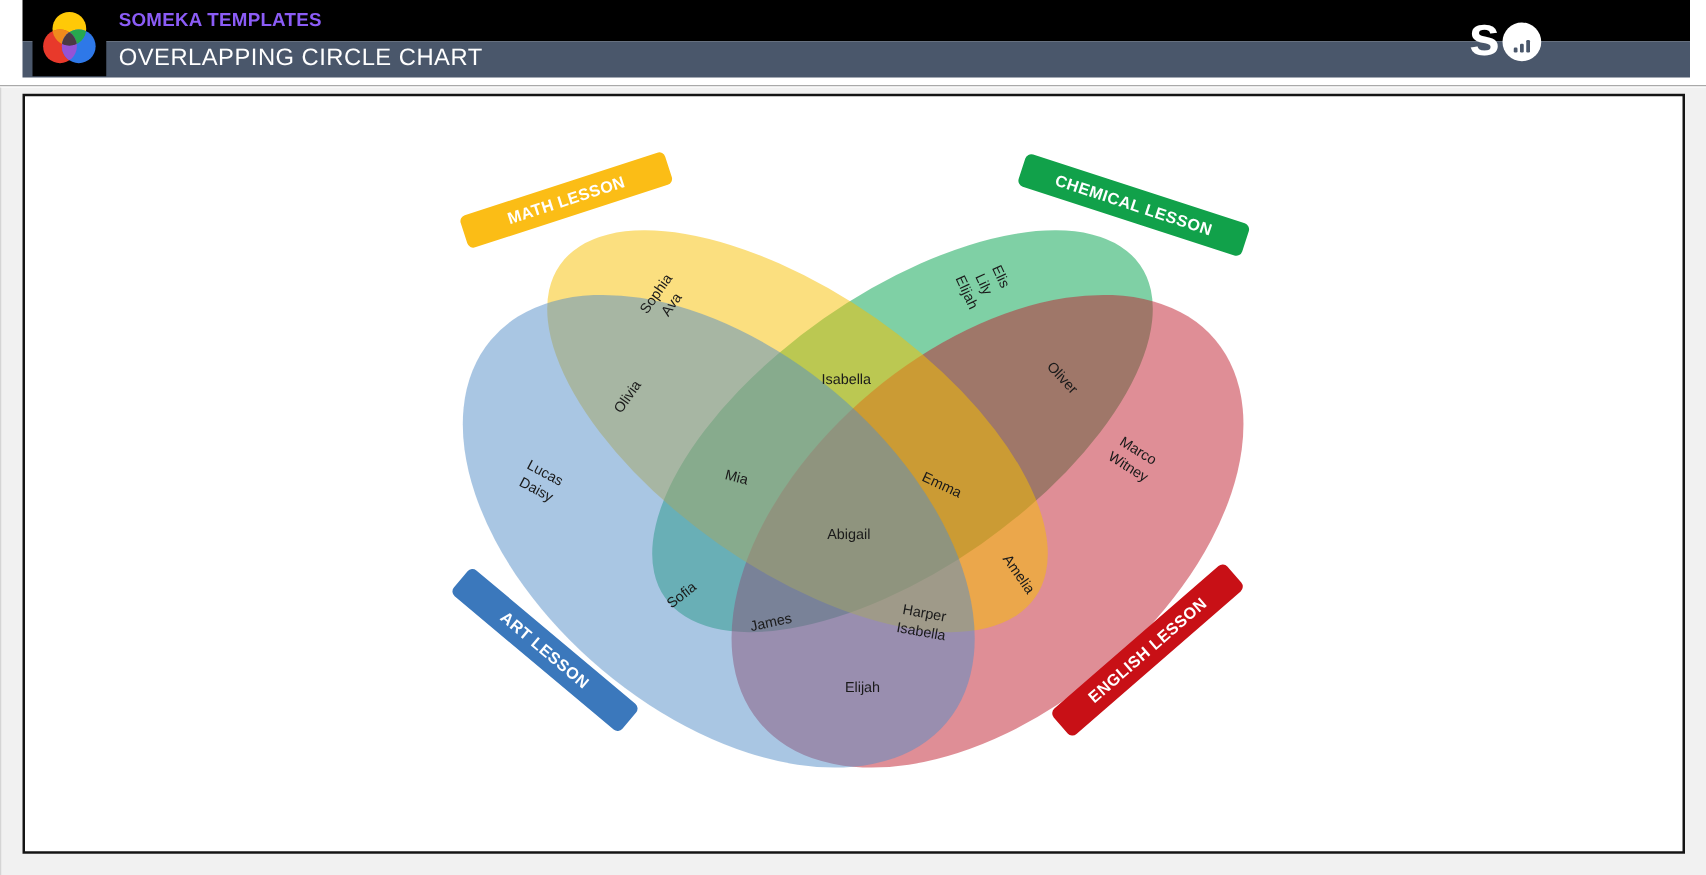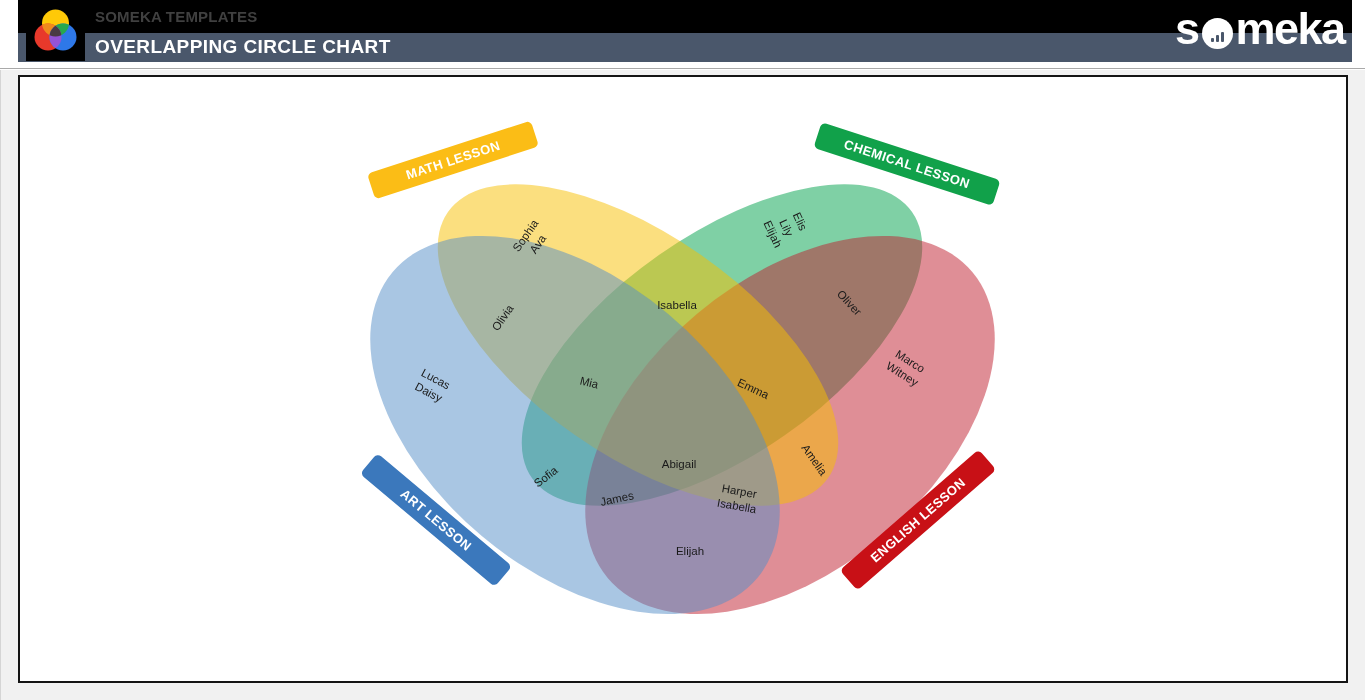--- a/index.html
+++ b/index.html
@@ -7,22 +7,22 @@
     width:1365px;height:700px;position:relative;overflow:hidden;
     background:#f1f1f1;
     font-family:"Liberation Sans",sans-serif;
   }
   .edge-left{position:absolute;left:0;top:0;width:1px;height:700px;background:#d5d5d5;}
   .top-bg{position:absolute;left:0;top:0;width:1365px;height:70px;background:#ffffff;}
 
   
   .hdr-black{position:absolute;left:18px;top:0;width:1334px;height:33px;background:#000000;}
   .hdr-slate{position:absolute;left:18px;top:33px;width:1334px;height:29px;background:#4A576B;}
-  .brand{position:absolute;left:95px;top:8px;font-size:15px;font-weight:700;color:#404040;letter-spacing:.2px;z-index:5;}
-  .title{position:absolute;left:95px;top:36px;font-size:19px;font-weight:700;color:#ffffff;letter-spacing:.4px;z-index:5;}
+  .brand{position:absolute;left:95px;top:8px;font-size:15px;font-weight:700;color:#8b5cf6;letter-spacing:.2px;z-index:5;}
+  .title{position:absolute;left:95px;top:36px;font-size:19px;font-weight:400;color:#ffffff;letter-spacing:.4px;z-index:5;}
 
   .logo-sq{position:absolute;left:26px;top:2px;width:59px;height:59px;background:#000;z-index:6;}
 
   .someka{position:absolute;left:1175px;top:6px;z-index:6;display:flex;align-items:center;
     color:#fff;font-size:45px;font-weight:700;letter-spacing:-1.5px;line-height:1;}
   .o-badge{display:inline-flex;width:31px;height:31px;border-radius:50%;background:#fff;
     align-items:flex-end;justify-content:center;gap:2px;padding-bottom:7px;box-sizing:border-box;
     margin:10px 3px 0 3px;}
   .o-badge i{display:block;width:3px;background:#4A576B;border-radius:1px;}
   .o-badge i.b1{height:4px;} .o-badge i.b2{height:7px;} .o-badge i.b3{height:10px;}
@@ -90,21 +90,20 @@
 <div class="brand">SOMEKA TEMPLATES</div>
 <div class="title">OVERLAPPING CIRCLE CHART</div>
 
 <div class="someka">
   <span>s</span>
   <span class="o-badge">
     <i class="b1"></i>
       <i class="b2"></i>
       <i class="b3"></i>
   </span>
-  <span>meka</span>
 </div>
 
 <div class="divider"></div>
 
 <div class="chart-box"></div>
 
 <svg class="venn-svg" viewBox="0 0 1365 700">
   <ellipse cx="722" cy="345" rx="232" ry="110" fill-opacity="0.5" transform="rotate(-35 722 345)" fill="#00A14B"></ellipse>
   <ellipse cx="790" cy="425" rx="238" ry="145" fill-opacity="0.5" transform="rotate(-40 790 425)" fill="#BF1D2D"></ellipse>
   <ellipse cx="638" cy="345" rx="232" ry="110" fill-opacity="0.5" transform="rotate(35 638 345)" fill="#F7BF00"></ellipse>
@@ -123,19 +122,19 @@
 Elijah</div>
 <div class="vname" style="left:677px;top:305px;--r:0deg">Isabella</div>
 <div class="vname" style="left:503px;top:318px;--r:-55deg">Olivia</div>
 <div class="vname" style="left:849px;top:303px;--r:47deg">Oliver</div>
 <div class="vname" style="left:906px;top:368px;--r:32deg">Marco
 Witney</div>
 <div class="vname" style="left:432px;top:386px;--r:28deg">Lucas
 Daisy</div>
 <div class="vname" style="left:589px;top:383px;--r:14deg">Mia</div>
 <div class="vname" style="left:753px;top:389px;--r:25deg">Emma</div>
-<div class="vname" style="left:679px;top:464px;--r:0deg">Abigail</div>
+<div class="vname" style="left:679px;top:429px;--r:0deg">Abigail</div>
 <div class="vname" style="left:814px;top:460px;--r:55deg">Amelia</div>
 <div class="vname" style="left:546px;top:477px;--r:-38deg">Sofia</div>
 <div class="vname" style="left:617px;top:499px;--r:-12deg">James</div>
 <div class="vname" style="left:738px;top:499px;--r:10deg">Harper
 Isabella</div>
 <div class="vname" style="left:690px;top:551px;--r:0deg">Elijah</div>
 
 </body></html>

